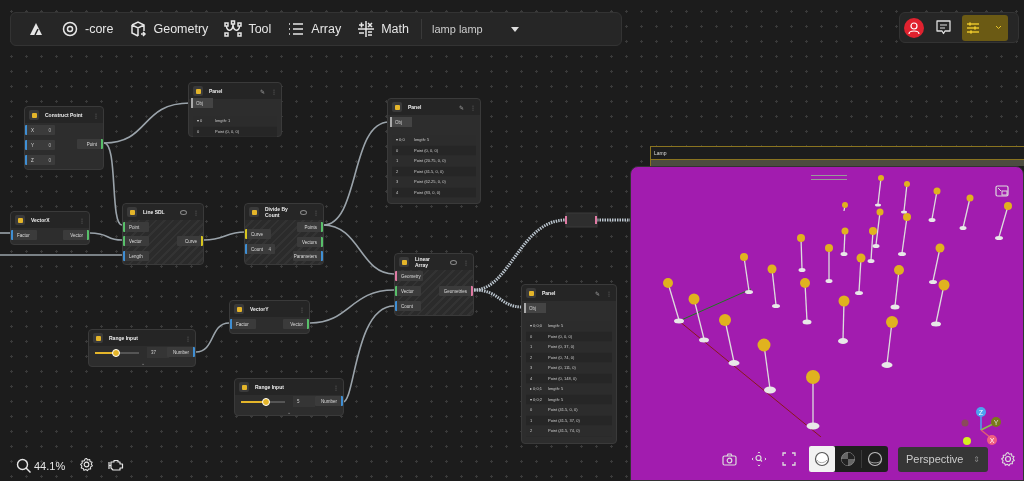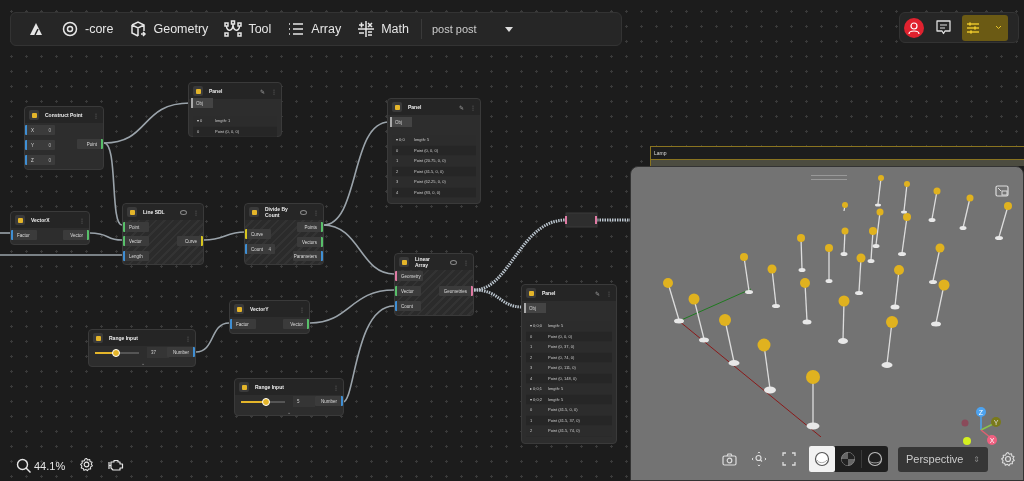--- a/index.html
+++ b/index.html
@@ -59,21 +59,21 @@
   .prow { height: 10.5px; display: flex; align-items: center; font-size: 4px; color: #ccc; border-bottom: 1px solid #2a2a2a; background: #262626; }
   .prow:nth-child(odd) { background: #2c2c2c; }
   .prow .k { width: 22px; padding-left: 4px; }
   .obj-port { position: absolute; left: 2px; width: 22px; height: 10px; background: #444; border-left: 2px solid #aaa; font-size: 4.5px; display: flex; align-items: center; padding-left: 3px; }
 
   svg.wires { position: absolute; left: 0; top: 0; pointer-events: none; }
 
   .lamp-bar { position: absolute; left: 650px; top: 146px; width: 374px; height: 14px; background: #1d1d1d; border: 1.5px solid #8a7420; border-right: none; font-size: 5px; color: #ddd; padding-left: 3px; display: flex; align-items: center; }
   .lamp-bar-under { position: absolute; left: 650px; top: 160px; width: 374px; height: 6px; background: #4c4c40; border-left: 1.5px solid #8a7420; }
 
-  .viewport { position: absolute; left: 630px; top: 166px; width: 394px; height: 315px; background: #737373; border-radius: 8px 8px 0 0; border: 1px solid #333; overflow: hidden; }
+  .viewport { position: absolute; left: 630px; top: 166px; width: 394px; height: 315px; background: #a21caf; border-radius: 8px 8px 0 0; border: 1px solid #333; overflow: hidden; }
   .drag-handle { position: absolute; left: 180px; top: 8px; width: 36px; height: 5px; border-top: 1.5px solid #999; border-bottom: 1.5px solid #999; }
   .pip-btn { position: absolute; right: 14px; top: 16px; }
   .vp-controls { position: absolute; left: 88px; bottom: 8px; display: flex; align-items: center; gap: 10px; }
   .vp-btn { width: 20px; height: 20px; display: flex; align-items: center; justify-content: center; }
   .shade-group { display: flex; background: #1f1f1f; border-radius: 3px; height: 26px; align-items: center; }
   .shade-btn { width: 26px; height: 26px; display: flex; align-items: center; justify-content: center; }
   .shade-btn.active { background: #f2f2f2; border-radius: 2px; }
   .persp { width: 90px; height: 25px; background: #363636; border-radius: 3px; font-size: 11px; color: #ccc; display: flex; align-items: center; justify-content: space-between; padding: 0 8px; }
 
   .zoomctl { position: absolute; left: 16px; top: 457px; display: flex; align-items: center; gap: 14px; font-size: 11px; color: #e6e6e6; }
@@ -145,21 +145,21 @@
     <span>Array</span>
   </div>
   <div class="tb-item">
     <svg viewBox="0 0 18 18">
         <path d="M1 9 L17 9 M9 1 L9 17 M2 5 L7 5 M4.5 2.5 L4.5 7.5 M11 3 L15 7 M15 3 L11 7 M2 13 L7 13 M11 12 L15 12 M11 15 L15 15"></path>
       </svg>
     <span>Math</span>
   </div>
   <div class="tb-sep"></div>
   <div class="tb-select">
-    <span>post post</span>
+    <span>lamp lamp</span>
     <span class="tb-caret"></span>
   </div>
 </div>
 
 <div class="topright">
   <div class="avatar">
     <svg viewBox="0 0 14 14">
         <circle cx="7" cy="5" r="3" fill="none" stroke="#fff" stroke-width="1.2"></circle>
         <path d="M2 13 C2 9, 12 9, 12 13" fill="none" stroke="#fff" stroke-width="1.2"></path>
       </svg>

